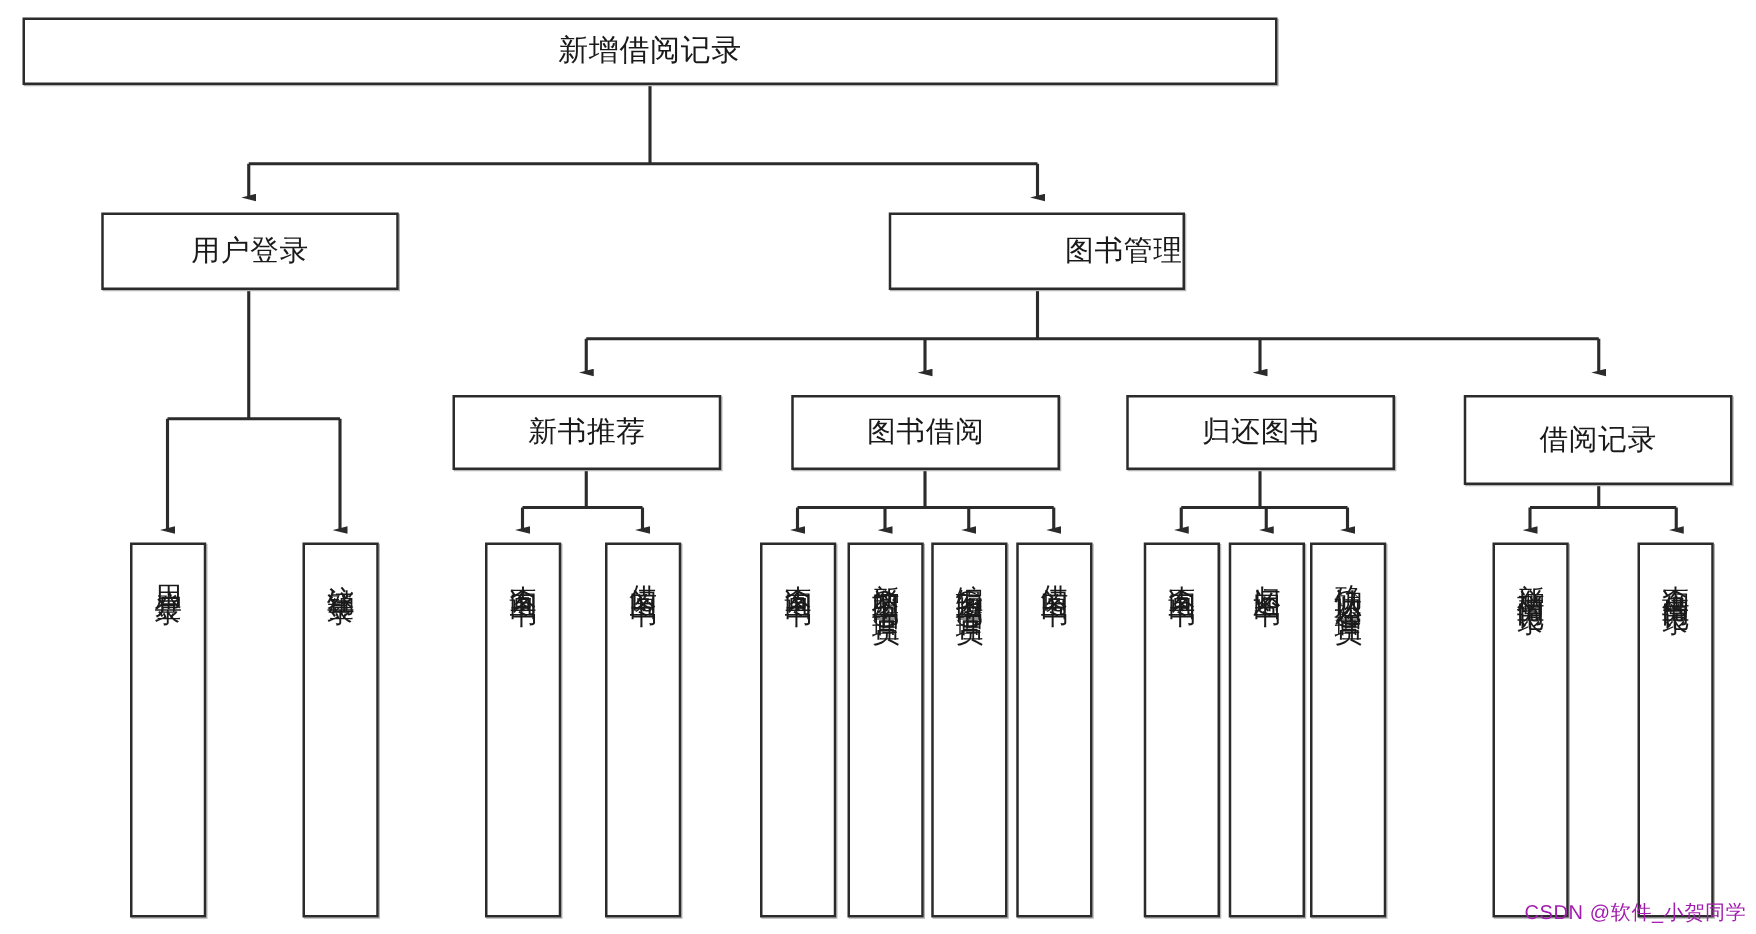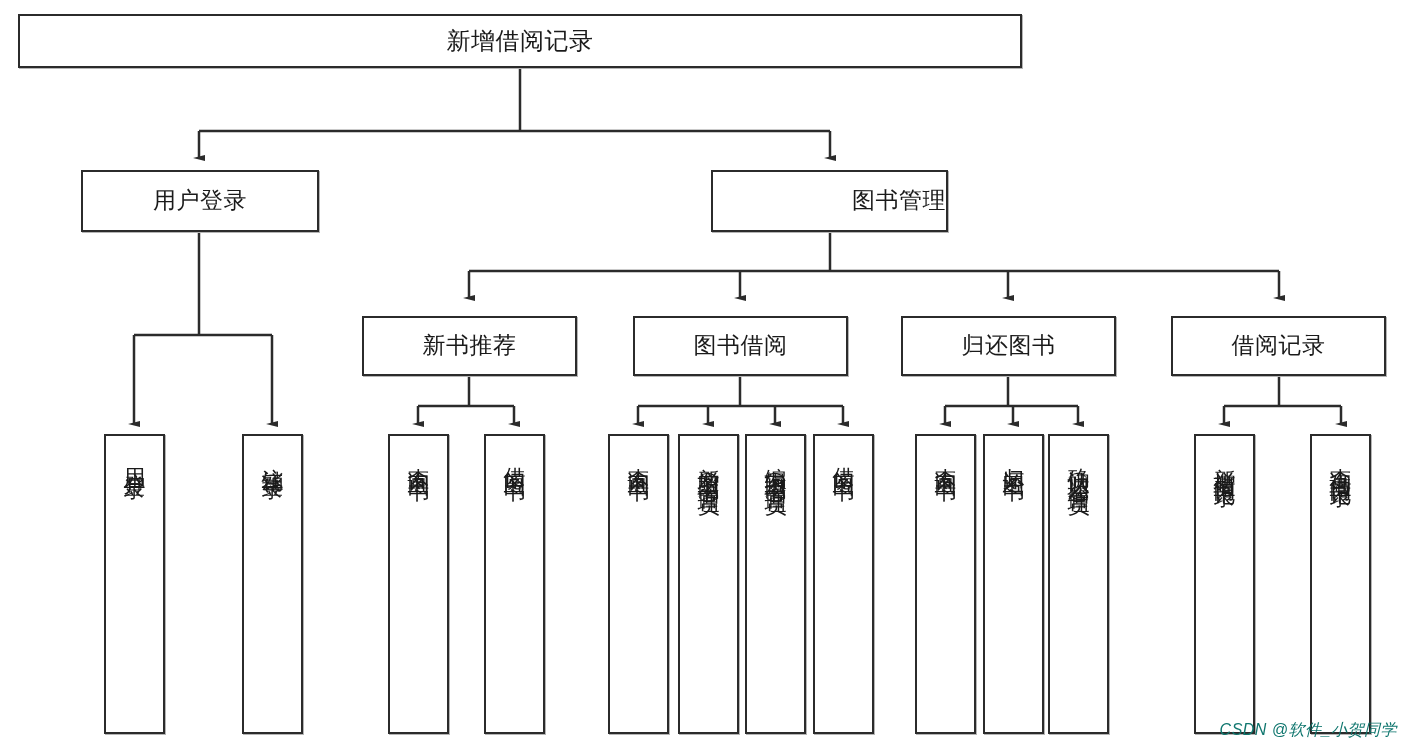--- a/index.html
+++ b/index.html
@@ -36,24 +36,23 @@
     text-orientation:upright;
     font-size:22px;
     letter-spacing:4px;
     line-height:1;
   }
   svg#links{position:absolute;left:0;top:0;width:1405px;height:747px;pointer-events:none;}
   #watermark{
     position:absolute;
     right:8px;bottom:6px;
     font-size:16px;
-    color:#0f766e;
+    color:#a21caf;
     letter-spacing:0.5px;
     white-space:nowrap;
-    font-style:italic;
   }
 </style>
 </head>
 <body>
 
 <div id="canvas">
 
   <svg id="links" viewBox="0 0 1405 747">
     <defs>
       <marker id="arrow" markerWidth="10" markerHeight="12" refX="3" refY="6" orient="auto" markerUnits="userSpaceOnUse">
@@ -117,21 +116,21 @@
 
   <div class="node h" style="left:362px;top:316px;width:215px;height:60px;">
     <span class="label">新书推荐</span>
   </div>
   <div class="node h" style="left:633px;top:316px;width:215px;height:60px;">
     <span class="label">图书借阅</span>
   </div>
   <div class="node h" style="left:901px;top:316px;width:215px;height:60px;">
     <span class="label">归还图书</span>
   </div>
-  <div class="node h" style="left:1171px;top:316px;width:215px;height:60px;">
+  <div class="node h" style="left:1171px;top:316px;width:215px;height:72px;">
     <span class="label">借阅记录</span>
   </div>
 
   <div class="node v" style="left:104px;top:434px;width:61px;height:300px;">
     <span class="label">用户登录</span>
   </div>
   <div class="node v" style="left:242px;top:434px;width:61px;height:300px;">
     <span class="label">注销登录</span>
   </div>
 

